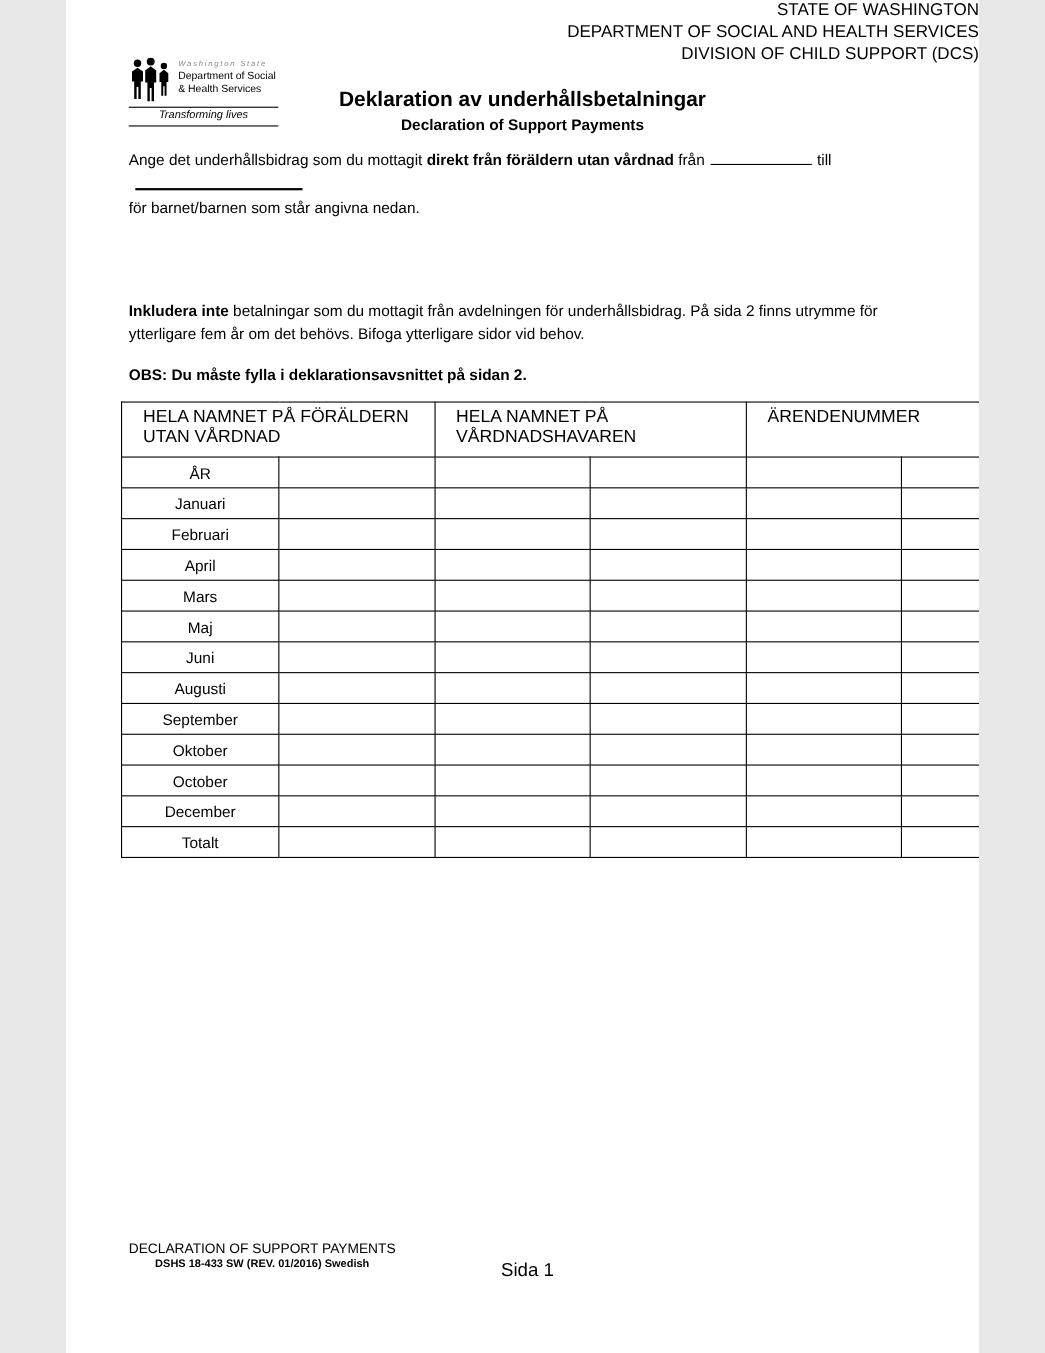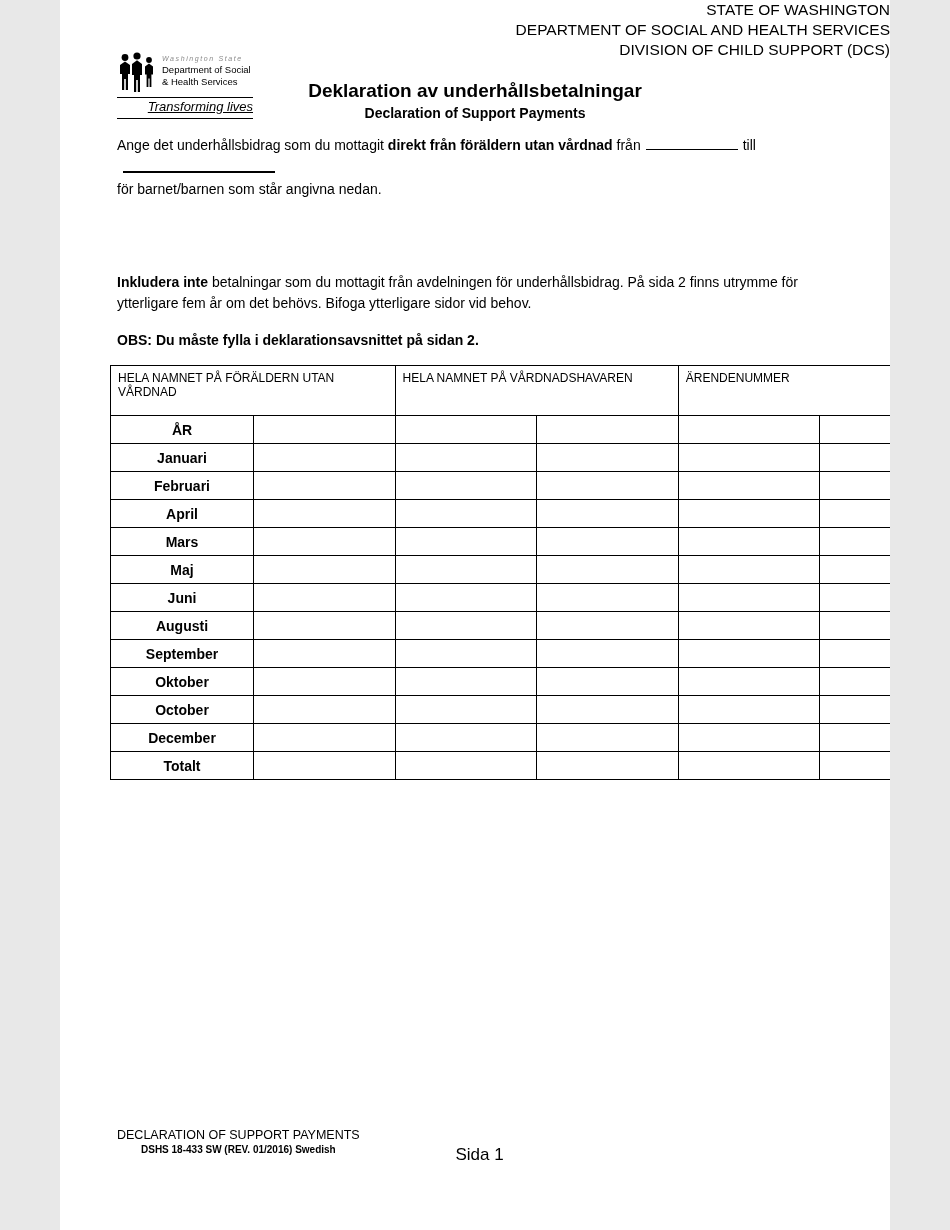--- a/index.html
+++ b/index.html
@@ -16,46 +16,46 @@
 
   
   .org-lines { text-align: right; font-size: 15.5px; line-height: 20px; }
   .logo { position: absolute; left: 57px; top: 52px; width: 136px; }
   .logo-row { display: flex; gap: 5px; align-items: flex-start; }
   .logo-figures svg { display: block; }
   .logo-textblock { padding-top: 3px; }
   .logo-state { font-size: 7px; color: #8a8a8a; letter-spacing: 1.6px; font-style: italic; margin-bottom: 2px; white-space: nowrap; }
   .logo-dept { font-size: 9.5px; line-height: 11.5px; }
   .logo-rule { border-top: 1px solid #000; margin-top: 3px; }
-  .logo-tagline { text-align: right; font-style: italic; font-size: 13px; padding: 1px 0; text-decoration: underline; }
+  .logo-tagline { text-align: center; font-style: italic; font-size: 10px; padding: 1px 0; }
 
   
   .doc-title { margin-top: 20px; text-align: center; font-size: 19px; font-weight: bold; }
   .doc-subtitle { margin-top: 3px; text-align: center; font-size: 14px; font-weight: bold; }
 
   
   .bodytext { font-size: 14px; line-height: 21px; padding: 0 48px 0 57px; }
   .intro { margin-top: 13px; }
   .note { margin-top: 72px; }
   .obs { margin-top: 16px; font-weight: bold; }
 
   .blank { display: inline-block; border-bottom: 1px solid #000; height: 15px; vertical-align: baseline; }
   .blank-from { width: 92px; margin: 0 5px; }
   .blank-to { width: 152px; margin-left: 6px; border-bottom-width: 2px; }
 
   
   table.payments { border-collapse: collapse; table-layout: fixed; width: 852px; margin: 14px 0 0 50px; }
   table.payments col.c-label { width: 143px; }
   table.payments th, table.payments td { border: 1px solid #000; }
   table.payments th {
-    font-size: 12px; font-weight: normal; text-align: left; vertical-align: top;
-    padding: 5px 7px; height: 50px; box-sizing: border-box;
+    font-size: 16px; font-weight: normal; text-align: left; vertical-align: top;
+    padding: 5px 19px; height: 50px; box-sizing: border-box;
   }
   table.payments td { height: 28px; padding: 0 4px; box-sizing: border-box; }
-  table.payments td.lbl { font-weight: bold; text-align: center; font-size: 14px; }
+  table.payments td.lbl { font-weight: normal; text-align: center; font-size: 14px; }
 
   
   .footer { position: absolute; left: 57px; right: 48px; top: 1128px; }
   .footer-title { font-size: 12.5px; }
   .footer-form-no { font-size: 10px; font-weight: bold; margin-top: 2px; padding-left: 24px; }
   .footer-page { position: absolute; left: 0; right: 0; top: 17px; text-align: center; font-size: 17px; }
 </style>
 </head>
 <body>
 

